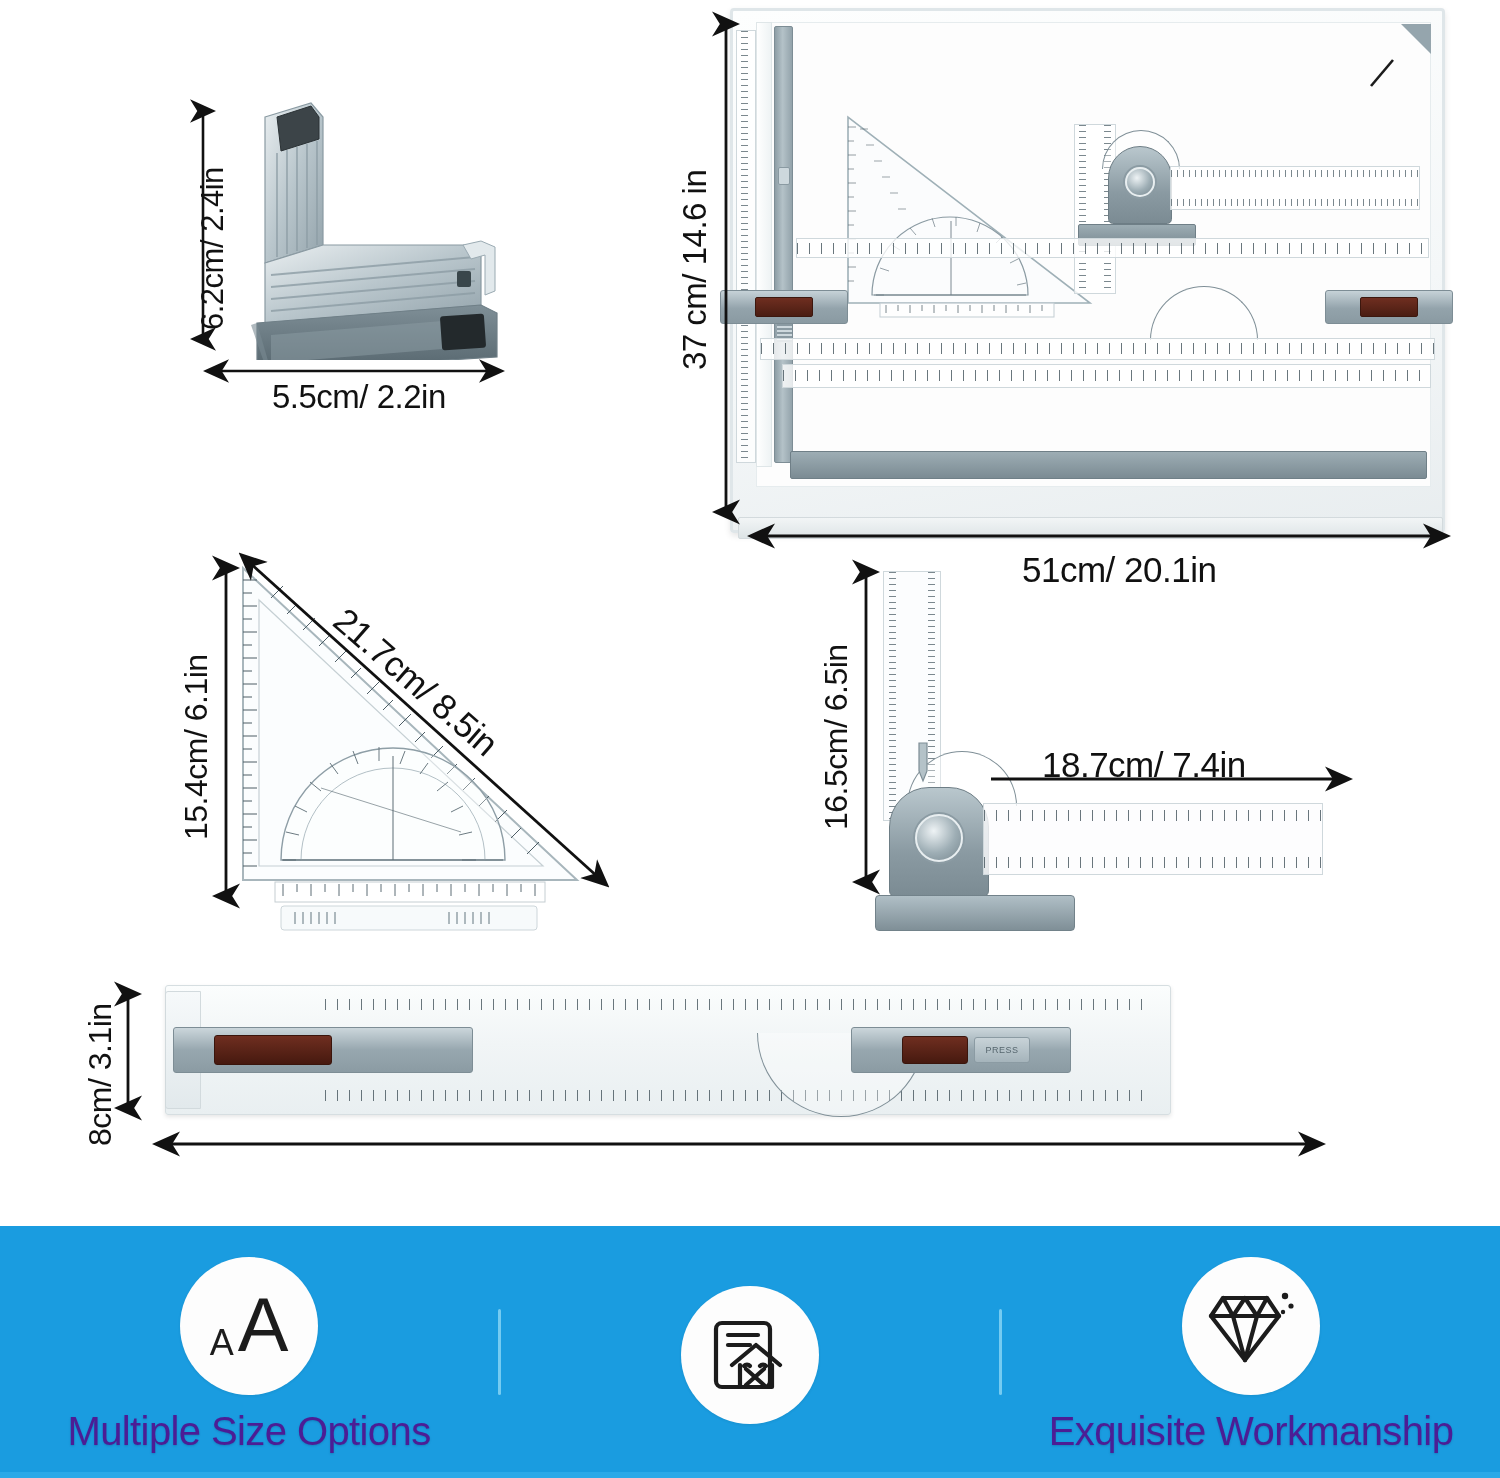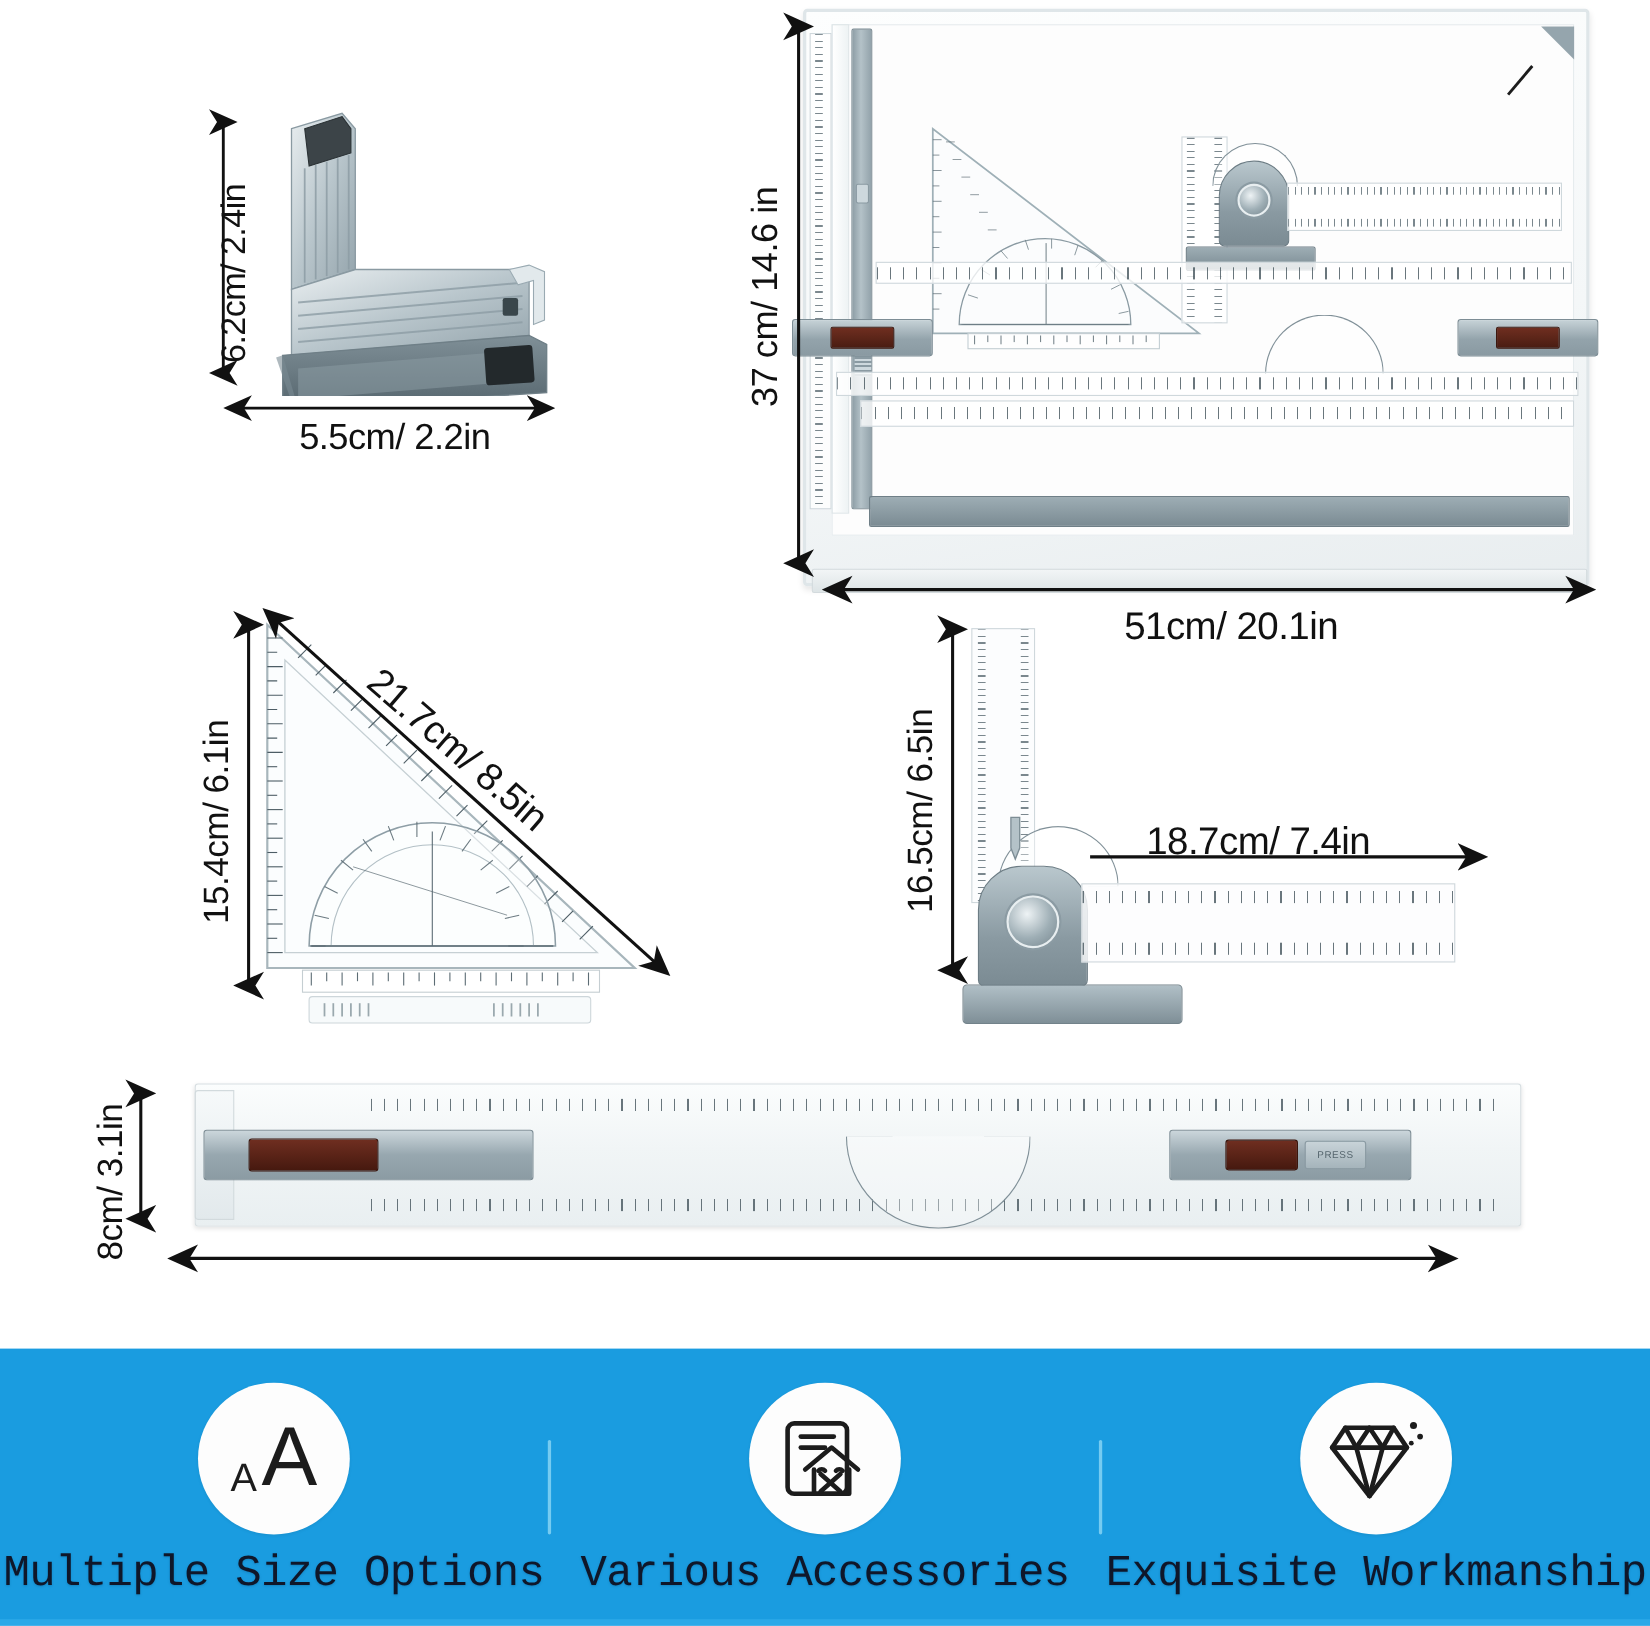--- a/index.html
+++ b/index.html
@@ -137,21 +137,21 @@
     border-style: solid;
   }
 
   
   #triangle-wrap { left: 225px; top: 560px; width: 400px; height: 400px; }
 
   
   #angle-wrap { left: 865px; top: 565px; width: 470px; height: 390px; }
 
   
-  #longruler-wrap { left: 165px; top: 985px; width: 1206px; height: 130px; margin-left: 12px; }
+  #longruler-wrap { left: 165px; top: 985px; width: 1006px; height: 130px; }
   .lr-body {
     position: absolute; inset: 0;
     background: linear-gradient(180deg,#fbfdfd 0%,#f1f5f6 45%,#e9eff1 100%);
     border: 1px solid #d6dee1;
     border-radius: 3px;
     box-shadow: 0 2px 4px rgba(0,0,0,.10);
   }
   .lr-slider {
     position: absolute; height: 46px;
     background: linear-gradient(180deg,#cbd6db,#97a7af 50%,#8b9ba3);
@@ -189,23 +189,23 @@
     gap: 14px;
     padding-top: 6px;
   }
   .feat-circle {
     width: 138px; height: 138px; border-radius: 50%;
     background: #fdfdfd;
     display: flex; align-items: center; justify-content: center;
     box-shadow: 0 1px 3px rgba(0,0,0,.08);
   }
   .feat-label {
-    color: #0f172a;
+    color: #4c1d95;
     font-size: 40px;
-    font-family: Liberation Mono, monospace;
+    font-family: Liberation Sans, sans-serif;
     letter-spacing: -0.6px;
     white-space: nowrap;
     text-shadow: 0 1px 2px rgba(0,60,100,.25);
   }
   .divider {
     width: 3px; height: 86px;
     background: #7fd0f3;
     border-radius: 2px;
     opacity: .9;
     flex: 0 0 auto;
@@ -664,21 +664,20 @@
               <line x1="22" y1="34" x2="44" y2="34"></line>
               <path d="M26 54 L50 34 L74 54"></path>
               <path d="M34 54 v22 h32 v-22"></path>
               <path d="M40 58 L58 74"></path>
               <path d="M58 58 L40 74"></path>
               <path d="M38 55 a4 4 0 0 1 6 0"></path>
               <path d="M54 55 a4 4 0 0 1 6 0"></path>
             </g>
           </svg>
         </div>
-        <div class="feat-label">Various Accessories</div>
       </div>
 
       <div class="divider"></div>
 
       <div class="feature">
         <div class="feat-circle">
           <svg width="92" height="88" viewBox="0 0 92 88">
             <g fill="none" stroke="#1c1c1c" stroke-width="4.2" stroke-linejoin="round" stroke-linecap="round">
               <path d="M18 16 H62 L74 34 L40 78 L6 34 Z"></path>
               <path d="M6 34 H74"></path>

